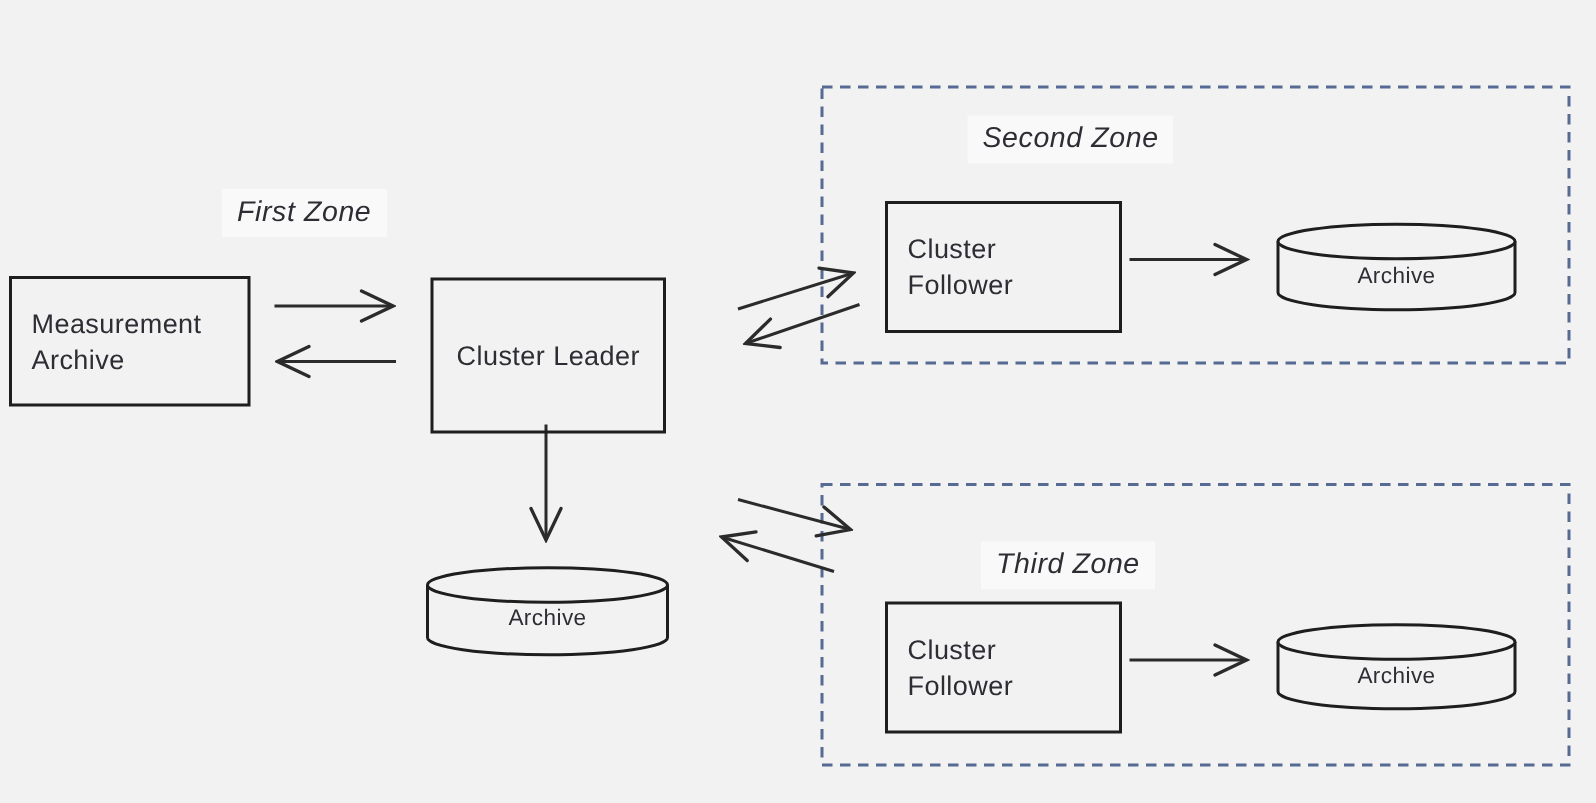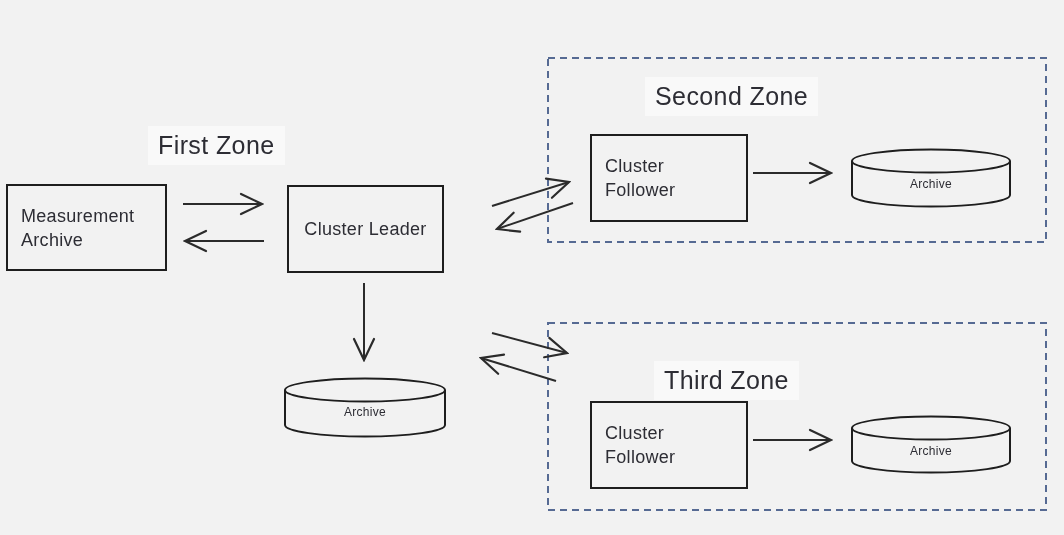--- a/index.html
+++ b/index.html
@@ -22,37 +22,38 @@
     align-items: center;
     font-size: 18px;
     line-height: 24px;
     letter-spacing: 0.3px;
   }
   .node.left-text { justify-content: flex-start; padding-left: 13px; padding-right: 24px; }
   .node.center-text { justify-content: center; text-align: center; }
 
   .zone-label {
     position: absolute;
-    font-size: 25px;
+    font-size: 19px;
     letter-spacing: 0.4px;
     white-space: nowrap;
     padding: 5px 10px;
     background: rgba(255,255,255,0.55);
+    font-style: italic;
   }
 
   .cyl-label {
     position: absolute;
     transform: translate(-50%, -50%);
-    font-size: 12px;
+    font-size: 15px;
     letter-spacing: 0.3px;
     white-space: nowrap;
   }
 
   .mc { left: 6px;   top: 184px; width: 161px; height: 87px; }
-  .cl { left: 287px; top: 185px; width: 157px; height: 88px; }
+  .cl { left: 287px; top: 185px; width: 157px; height: 104px; }
   .f2 { left: 590px; top: 134px; width: 158px; height: 88px; }
   .f3 { left: 590px; top: 401px; width: 158px; height: 88px; }
 
   .lbl-first  { left: 148px; top: 126px; text-align: right; }
   .lbl-second { left: 645px; top: 77px;  }
   .lbl-third  { left: 654px; top: 361px; }
 
   .arc1 { left: 365px; top: 412px; }
   .arc2 { left: 931px; top: 184px; }
   .arc3 { left: 931px; top: 451px; }

